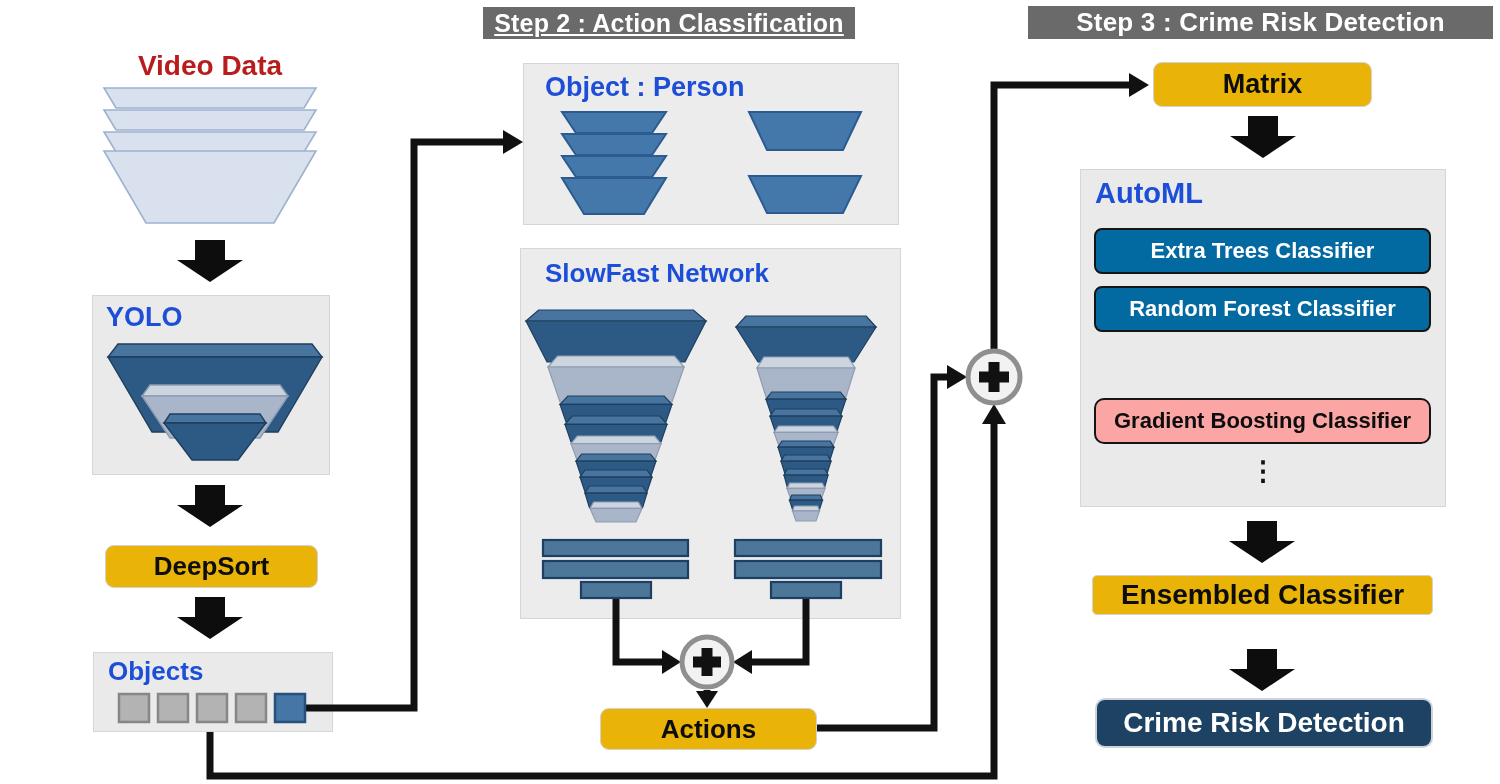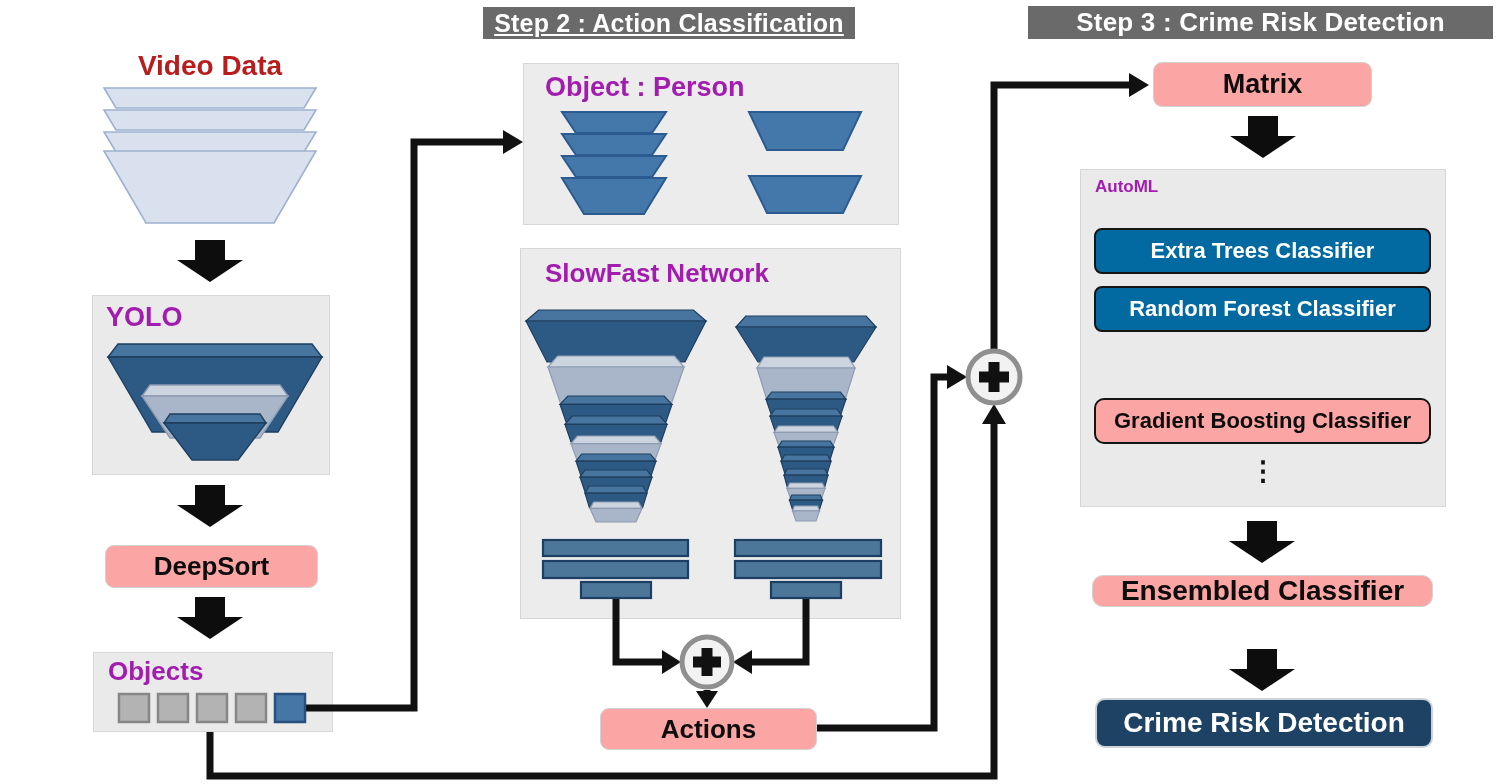--- a/index.html
+++ b/index.html
@@ -20,42 +20,42 @@
   
   .free-label{
     position:absolute;color:#b91c1c;font-weight:700;text-align:center;
   }
   .video-label{left:85px;top:50px;width:250px;font-size:28px;}
   
   .panel{
     position:absolute;background:#eaeaea;border:1px solid #d6d6d6;
   }
   .panel .panel-label{
-    position:absolute;color:#a21caf;font-weight:700;white-space:nowrap;
+    position:absolute;color:#1d4ed8;font-weight:700;white-space:nowrap;
   }
   .yolo-panel{left:92px;top:295px;width:238px;height:180px;}
   .yolo-panel .panel-label{left:13px;top:6px;font-size:27px;}
   .objects-panel{left:93px;top:652px;width:240px;height:80px;}
   .objects-panel .panel-label{left:14px;top:3px;font-size:26px;}
   .person-panel{left:523px;top:63px;width:376px;height:162px;background:#ececec;}
   .person-panel .panel-label{left:21px;top:8px;font-size:27px;}
   .slowfast-panel{left:520px;top:248px;width:381px;height:371px;background:#ececec;}
   .slowfast-panel .panel-label{left:24px;top:9px;font-size:26px;}
   .automl-panel{left:1080px;top:169px;width:366px;height:338px;}
-  .automl-panel .panel-label{left:14px;top:7px;font-size:17px;}
+  .automl-panel .panel-label{left:14px;top:7px;font-size:29px;}
   
   .node{
-    position:absolute;background:#fca5a5;border:1px solid #d2d2d2;border-radius:9px;
+    position:absolute;background:#eab308;border:1px solid #d2d2d2;border-radius:9px;
     color:#0d0d0d;font-weight:700;text-align:center;
     display:flex;align-items:center;justify-content:center;
   }
   .deepsort-node{left:105px;top:545px;width:213px;height:43px;font-size:26px;}
   .actions-node{left:600px;top:708px;width:217px;height:42px;font-size:26px;}
   .matrix-node{left:1153px;top:62px;width:219px;height:45px;font-size:27px;}
-  .ensembled-node{left:1092px;top:575px;width:341px;height:32px;font-size:28px;border-radius:11px;}
+  .ensembled-node{left:1092px;top:575px;width:341px;height:40px;font-size:28px;border-radius:5px;}
   .crime-node{
     left:1095px;top:698px;width:338px;height:50px;font-size:28px;
     background:#1d4263;color:#ffffff;border:2px solid #ccd3da;border-radius:10px;
   }
   
   .pill{
     position:absolute;left:13px;width:337px;height:46px;border:2px solid #151515;
     border-radius:10px;font-weight:700;text-align:center;
     display:flex;align-items:center;justify-content:center;font-size:22px;
   }

